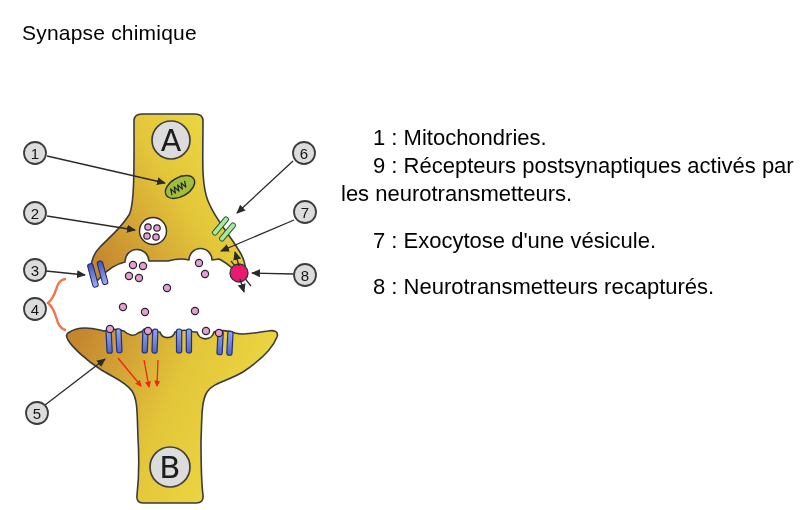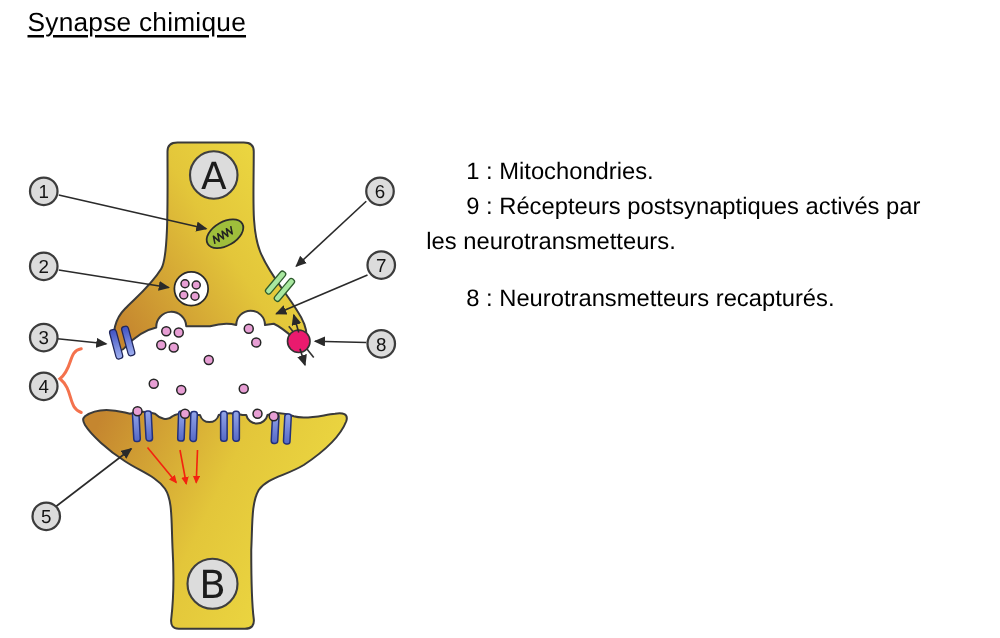--- a/index.html
+++ b/index.html
@@ -1,21 +1,21 @@
 <!DOCTYPE html>
 <html><head>
 <meta charset="utf-8">
 <style>
   html,body{margin:0;padding:0;background:#fff;width:800px;height:510px;overflow:hidden;
     font-family:"Liberation Sans",sans-serif;color:#000;}
   .stage{position:relative;width:800px;height:510px;background:#fff;}
-  .doc-title{position:absolute;left:22px;top:7px;font-size:21px;
-    text-decoration:underline;text-decoration-thickness:2px;text-underline-offset:3px;
+  .doc-title{position:absolute;left:22px;top:21px;font-size:21px;
+    text-decoration-thickness:2px;text-underline-offset:3px;
     letter-spacing:.2px;}
-  .legend{position:absolute;left:341px;top:124px;width:456px;font-size:19px;line-height:28px;}
+  .legend{position:absolute;left:341px;top:124px;width:456px;font-size:22px;line-height:28px;}
   .legend p{margin:0;}
   .legend span{display:block;white-space:nowrap;}
   .legend span.l1{padding-left:32px;}
   .legend p.sp6{margin-top:20px;}
   .legend p.sp7{margin-top:19px;}
   .legend p.sp8{margin-top:18px;}
   svg.diagram{position:absolute;left:0;top:0;}
   .badge-letter{font-family:"DejaVu Sans","Liberation Sans",sans-serif;fill:#1c1c1c;}
   .callout-num{font-family:"Liberation Sans",sans-serif;font-size:15px;fill:#141414;}
 </style>
@@ -215,18 +215,21 @@
       <span class="l1">1 : Mitochondries.</span>
     </p>
     <p>
     </p>
     <p>
     </p>
     <p>
       <span class="l1">9 : Récepteurs postsynaptiques activés par</span>
       <span class="l2">les neurotransmetteurs.</span>
     </p>
+    <p class="sp7">
+      <span class="l1">7 : Exocytose d'une vésicule.</span>
+    </p>
     <p class="sp8">
       <span class="l1">8 : Neurotransmetteurs recapturés.</span>
     </p>
   </div>
 
 </div>
 
 </body></html>

